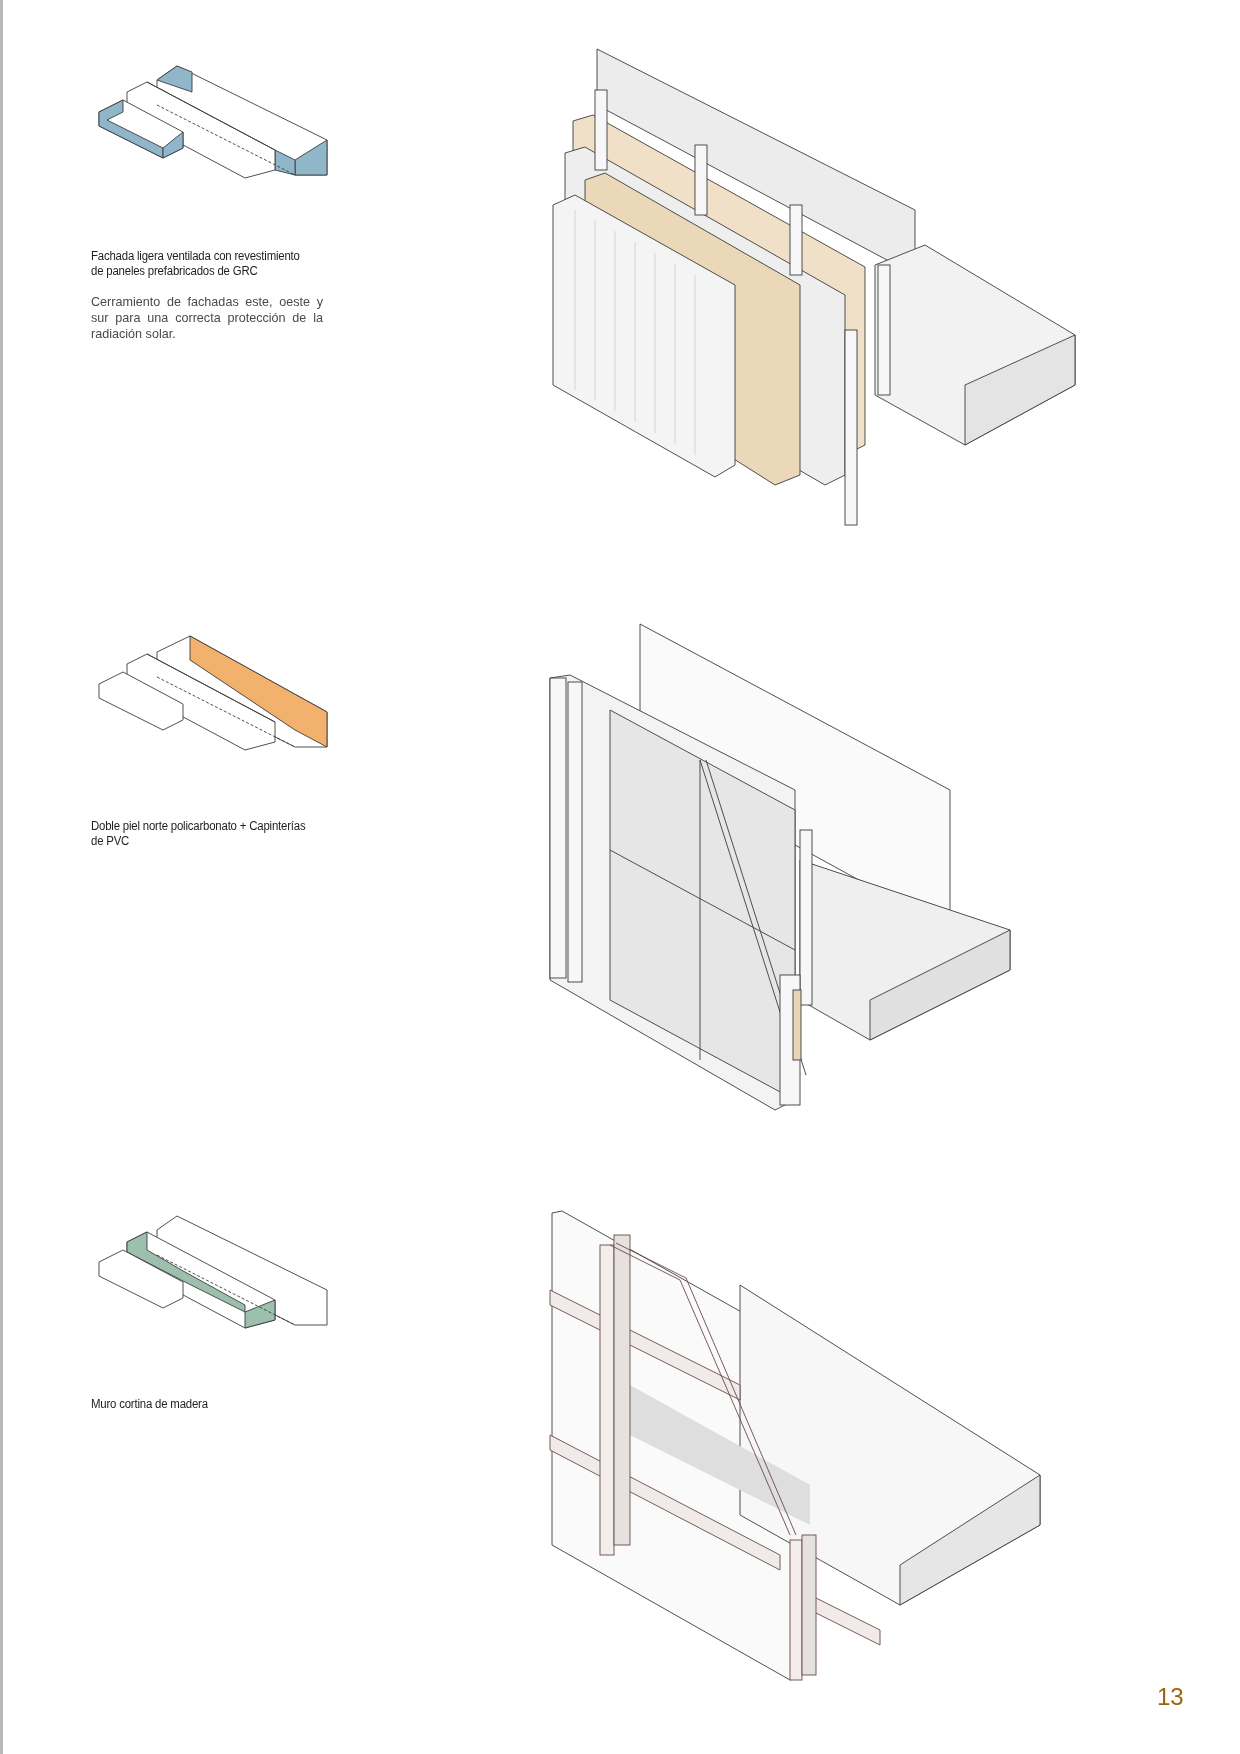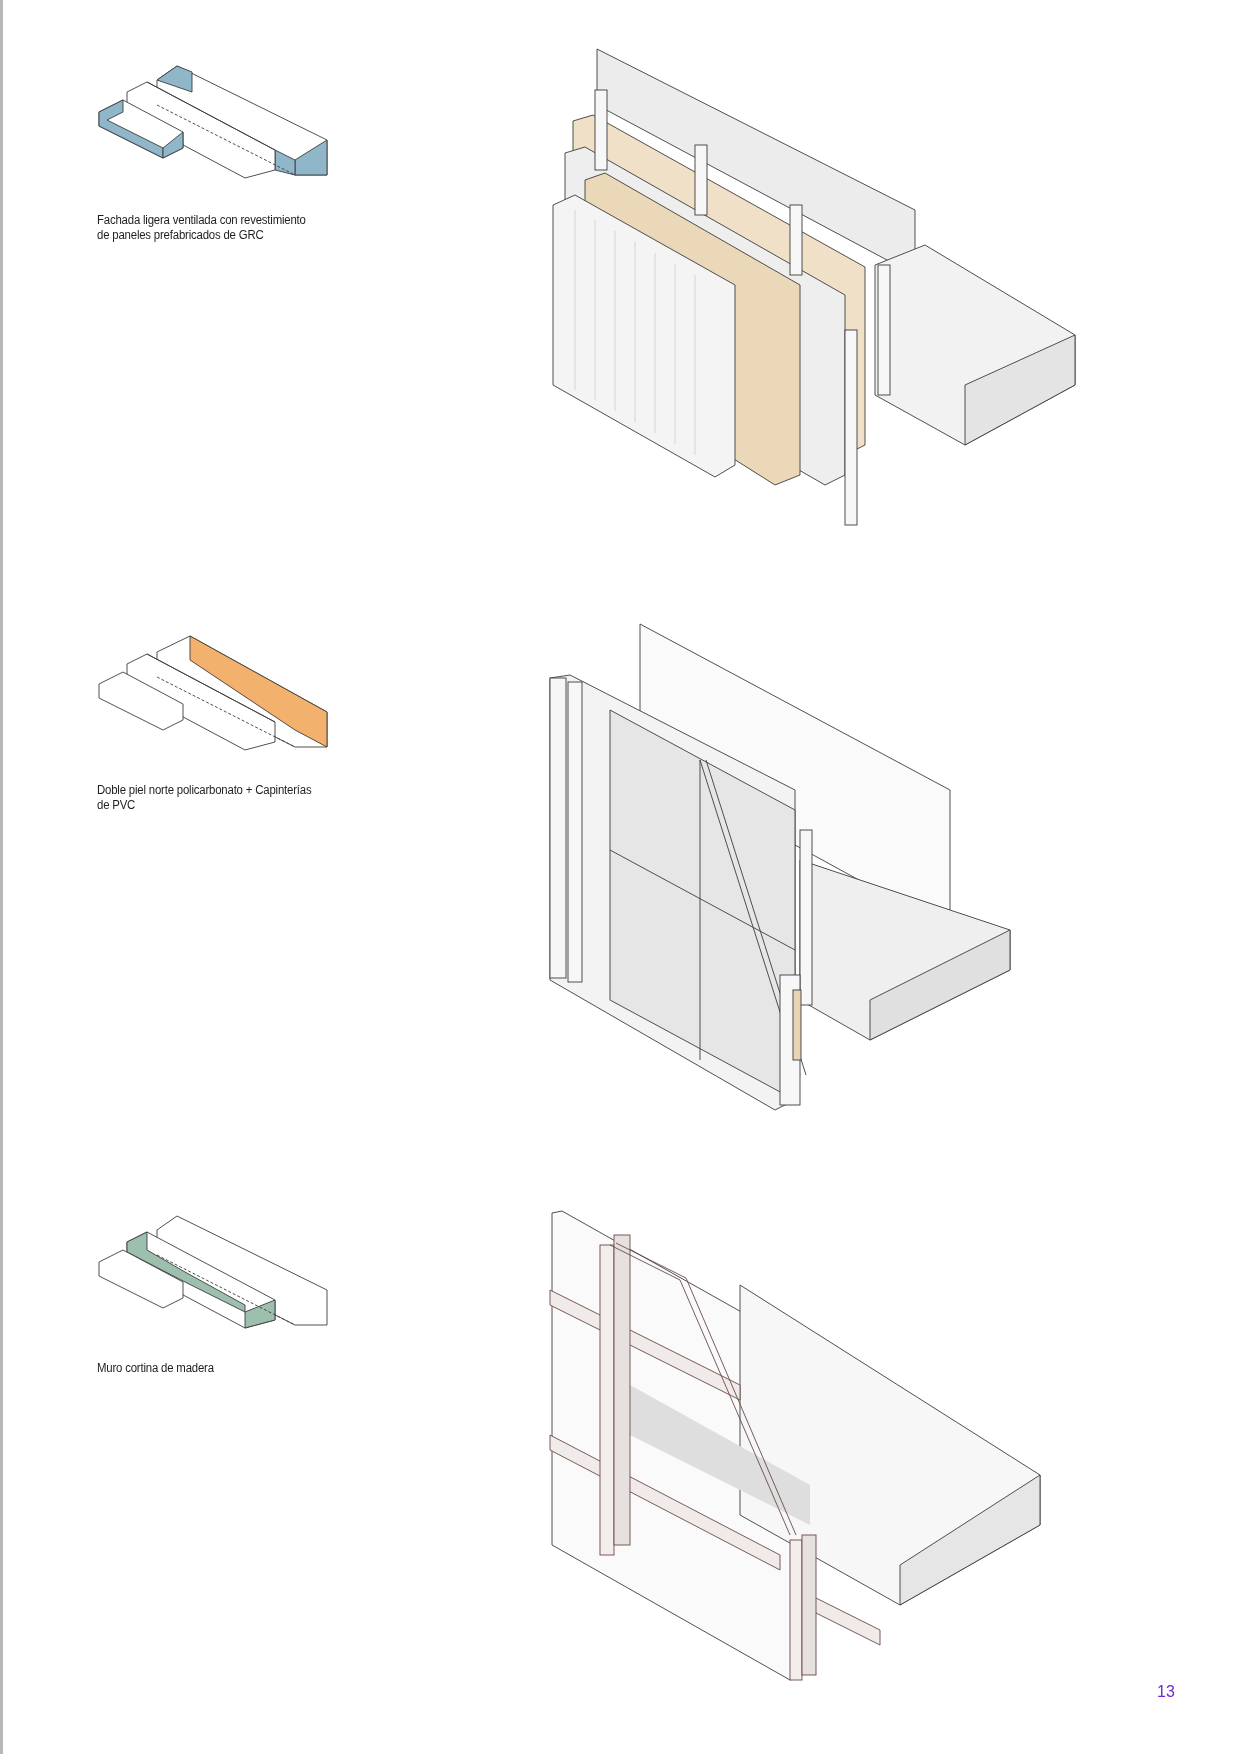--- a/index.html
+++ b/index.html
@@ -1,25 +1,25 @@
 <!DOCTYPE html>
 <html><head>
   <meta charset="utf-8">
   <style>
     html, body { margin: 0; padding: 0; background: #ffffff; }
     body { width: 1240px; height: 1754px; position: relative; overflow: hidden;
            font-family: "Liberation Sans", sans-serif; color: #3a3a3a; }
     .edge { position: absolute; left: 0; top: 0; width: 3px; height: 1754px; background: #b8b8b8; }
     .thumb { position: absolute; left: 95px; width: 235px; height: 120px; }
-    .caption { position: absolute; left: 97px; width: 232px; }
+    .caption { position: absolute; left: 91px; width: 232px; margin-top: 36px; }
     .caption .title { font-size: 12px; line-height: 15px; color: #1e1e1e; font-weight: normal;
                       letter-spacing: -0.2px; margin: 0; transform: scaleX(0.95); transform-origin: left; }
     .caption .body { font-size: 12.6px; line-height: 16px; color: #4a4a4a; margin: 15px 0 0 0; text-align: justify; }
     .drawing { position: absolute; }
-    .page-number { position: absolute; left: 1157px; top: 1683px; font-size: 16px; color: #6d28d9; font-weight: 300; }
+    .page-number { position: absolute; left: 1157px; top: 1683px; font-size: 24px; color: #a16207; font-weight: 300; }
     svg { display: block; }
   </style>
 </head>
 <body>
 
 <div class="edge"></div>
 
 <div class="thumb" style="top:60px;">
   <svg width="235" height="120" viewBox="0 0 235 120">
     <g fill="none" stroke="#3c3c3c" stroke-width="0.9">
@@ -34,20 +34,21 @@
 
       <polygon points="4,52 28,40 88,72 88,88 68,98 4,66" fill="#fff"></polygon>
       <polygon points="4,52 28,40 28,52 12,60 68,88 68,98 4,66" fill="#8fb6c9"></polygon>
       <polygon points="68,88 88,72 88,88 68,98" fill="#8fb6c9"></polygon>
       <line x1="62" y1="45" x2="200" y2="115" stroke-dasharray="3,2"></line>
     </g>
   </svg>
 </div>
 <div class="caption" style="top:213px;">
   <p class="title">Fachada ligera ventilada con revestimiento de paneles prefabricados de GRC</p>
+  <p class="body">Cerramiento de fachadas este, oeste y sur para una correcta protección de la radiación solar.</p>
 </div>
 
 <div class="drawing" style="left:545px; top:45px;">
   <svg width="560" height="510" viewBox="0 0 560 510">
     <g stroke="#3c3c3c" stroke-width="0.9">
 
       <polygon points="52,4 370,165 370,230 52,60" fill="#ececec"></polygon>
 
       <polygon points="330,220 380,200 530,290 530,340 420,400 330,350" fill="#f2f2f2"></polygon>
       <polygon points="420,340 530,290 530,340 420,400" fill="#e4e4e4"></polygon>

